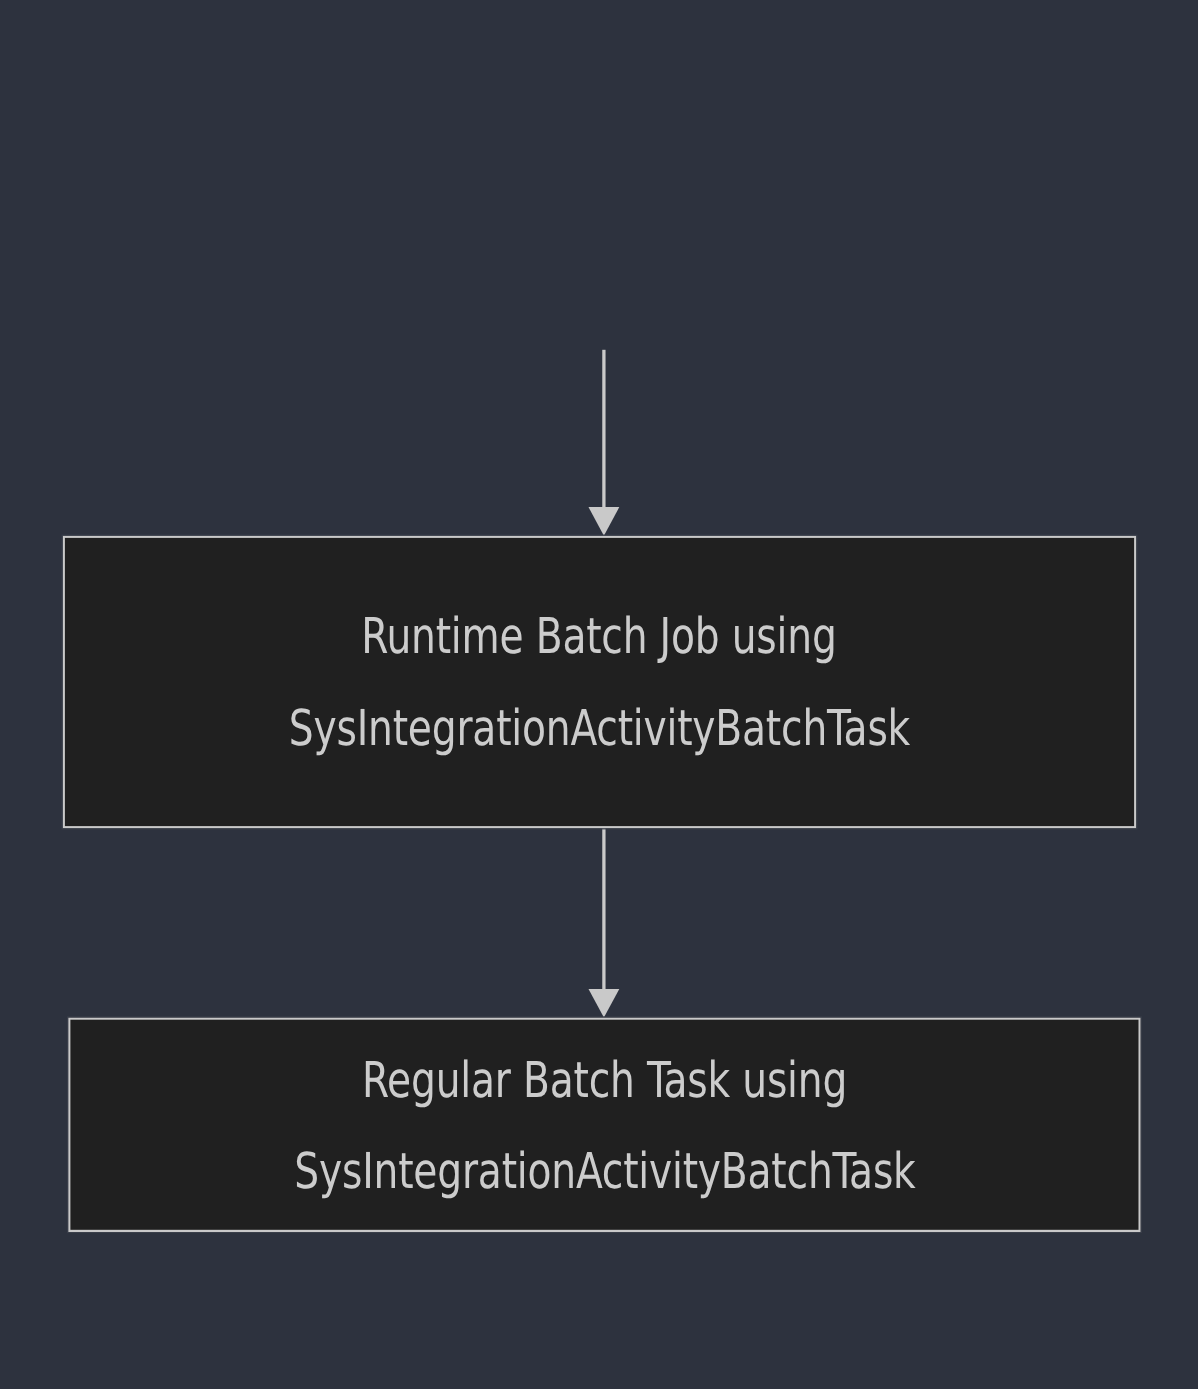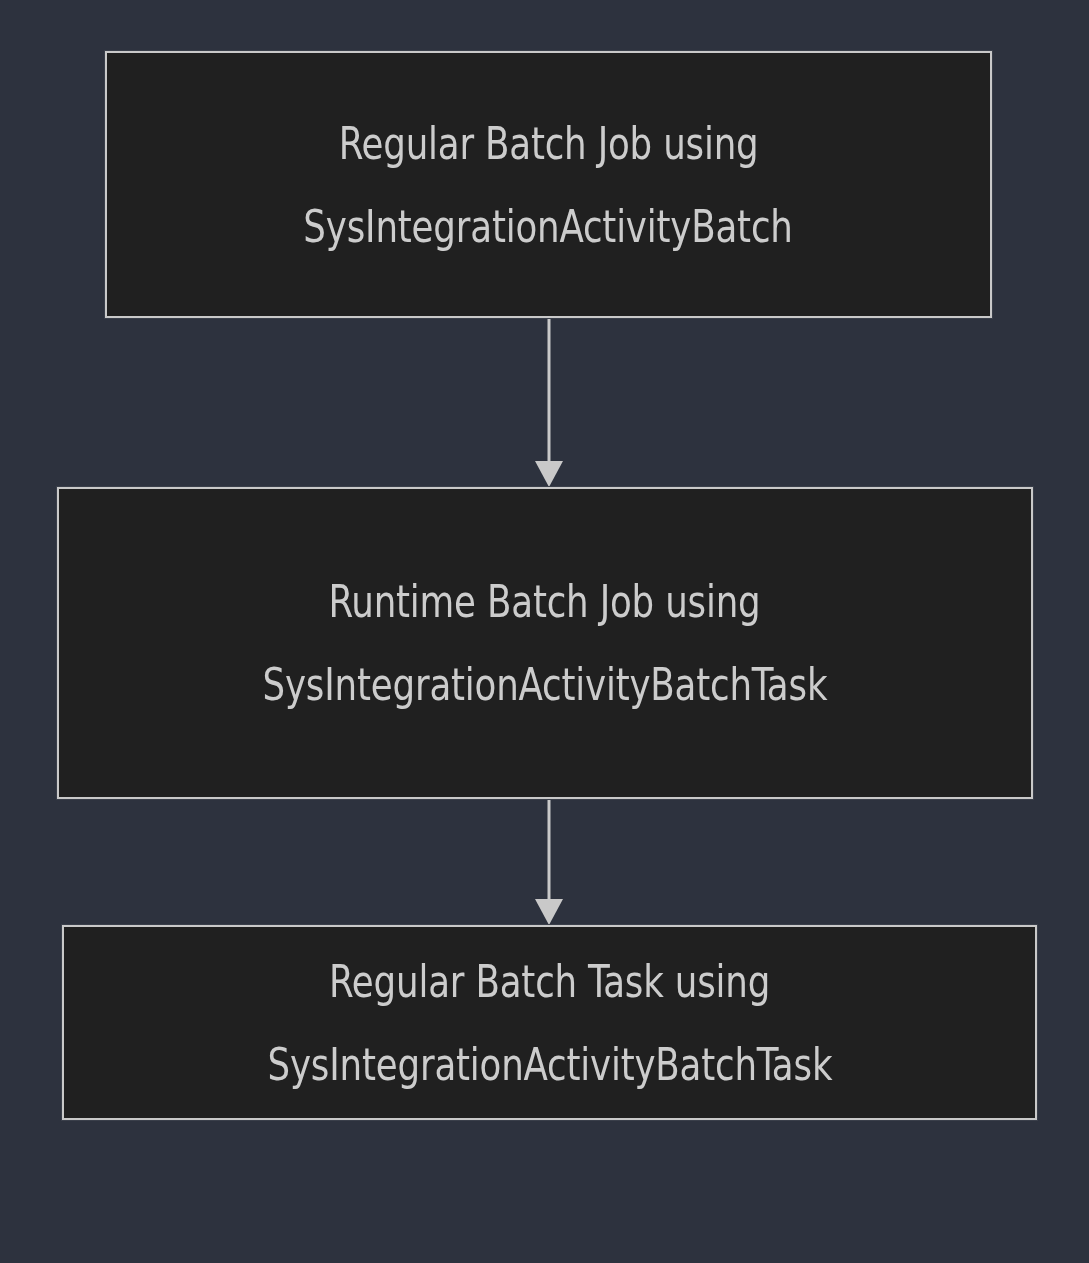--- a/index.html
+++ b/index.html
@@ -47,21 +47,21 @@
     transform-origin: center center;
   }
   .node-label.line-1 { margin-bottom: 38px; }
 
   #node-regular-batch-job {
     left: 105px;  top: 51px;
     width: 887px; height: 267px;
   }
   #node-runtime-batch-job {
     left: 57px;   top: 487px;
-    width: 976px; height: 312px;
+    width: 976px; height: 266px;
   }
   #node-regular-batch-task {
     left: 62px;   top: 925px;
     width: 975px; height: 195px;
   }
 
   
   #edges {
     position: absolute;
     left: 0; top: 0;
@@ -90,24 +90,20 @@
       <line class="edge-line" x1="549" y1="318" x2="549" y2="463"></line>
       <polygon class="edge-head" points="535,461 563,461 549,487"></polygon>
     </g>
 
     <g>
       <line class="edge-line" x1="549" y1="753" x2="549" y2="901"></line>
       <polygon class="edge-head" points="535,899 563,899 549,925"></polygon>
     </g>
   </svg>
 
-  <div class="node" id="node-regular-batch-job">
-    <div class="node-label line-1">Regular Batch Job using</div>
-    <div class="node-label line-2">SysIntegrationActivityBatch</div>
-  </div>
 
   <div class="node" id="node-runtime-batch-job">
     <div class="node-label line-1">Runtime Batch Job using</div>
     <div class="node-label line-2">SysIntegrationActivityBatchTask</div>
   </div>
 
   <div class="node" id="node-regular-batch-task">
     <div class="node-label line-1">Regular Batch Task using</div>
     <div class="node-label line-2">SysIntegrationActivityBatchTask</div>
   </div>

